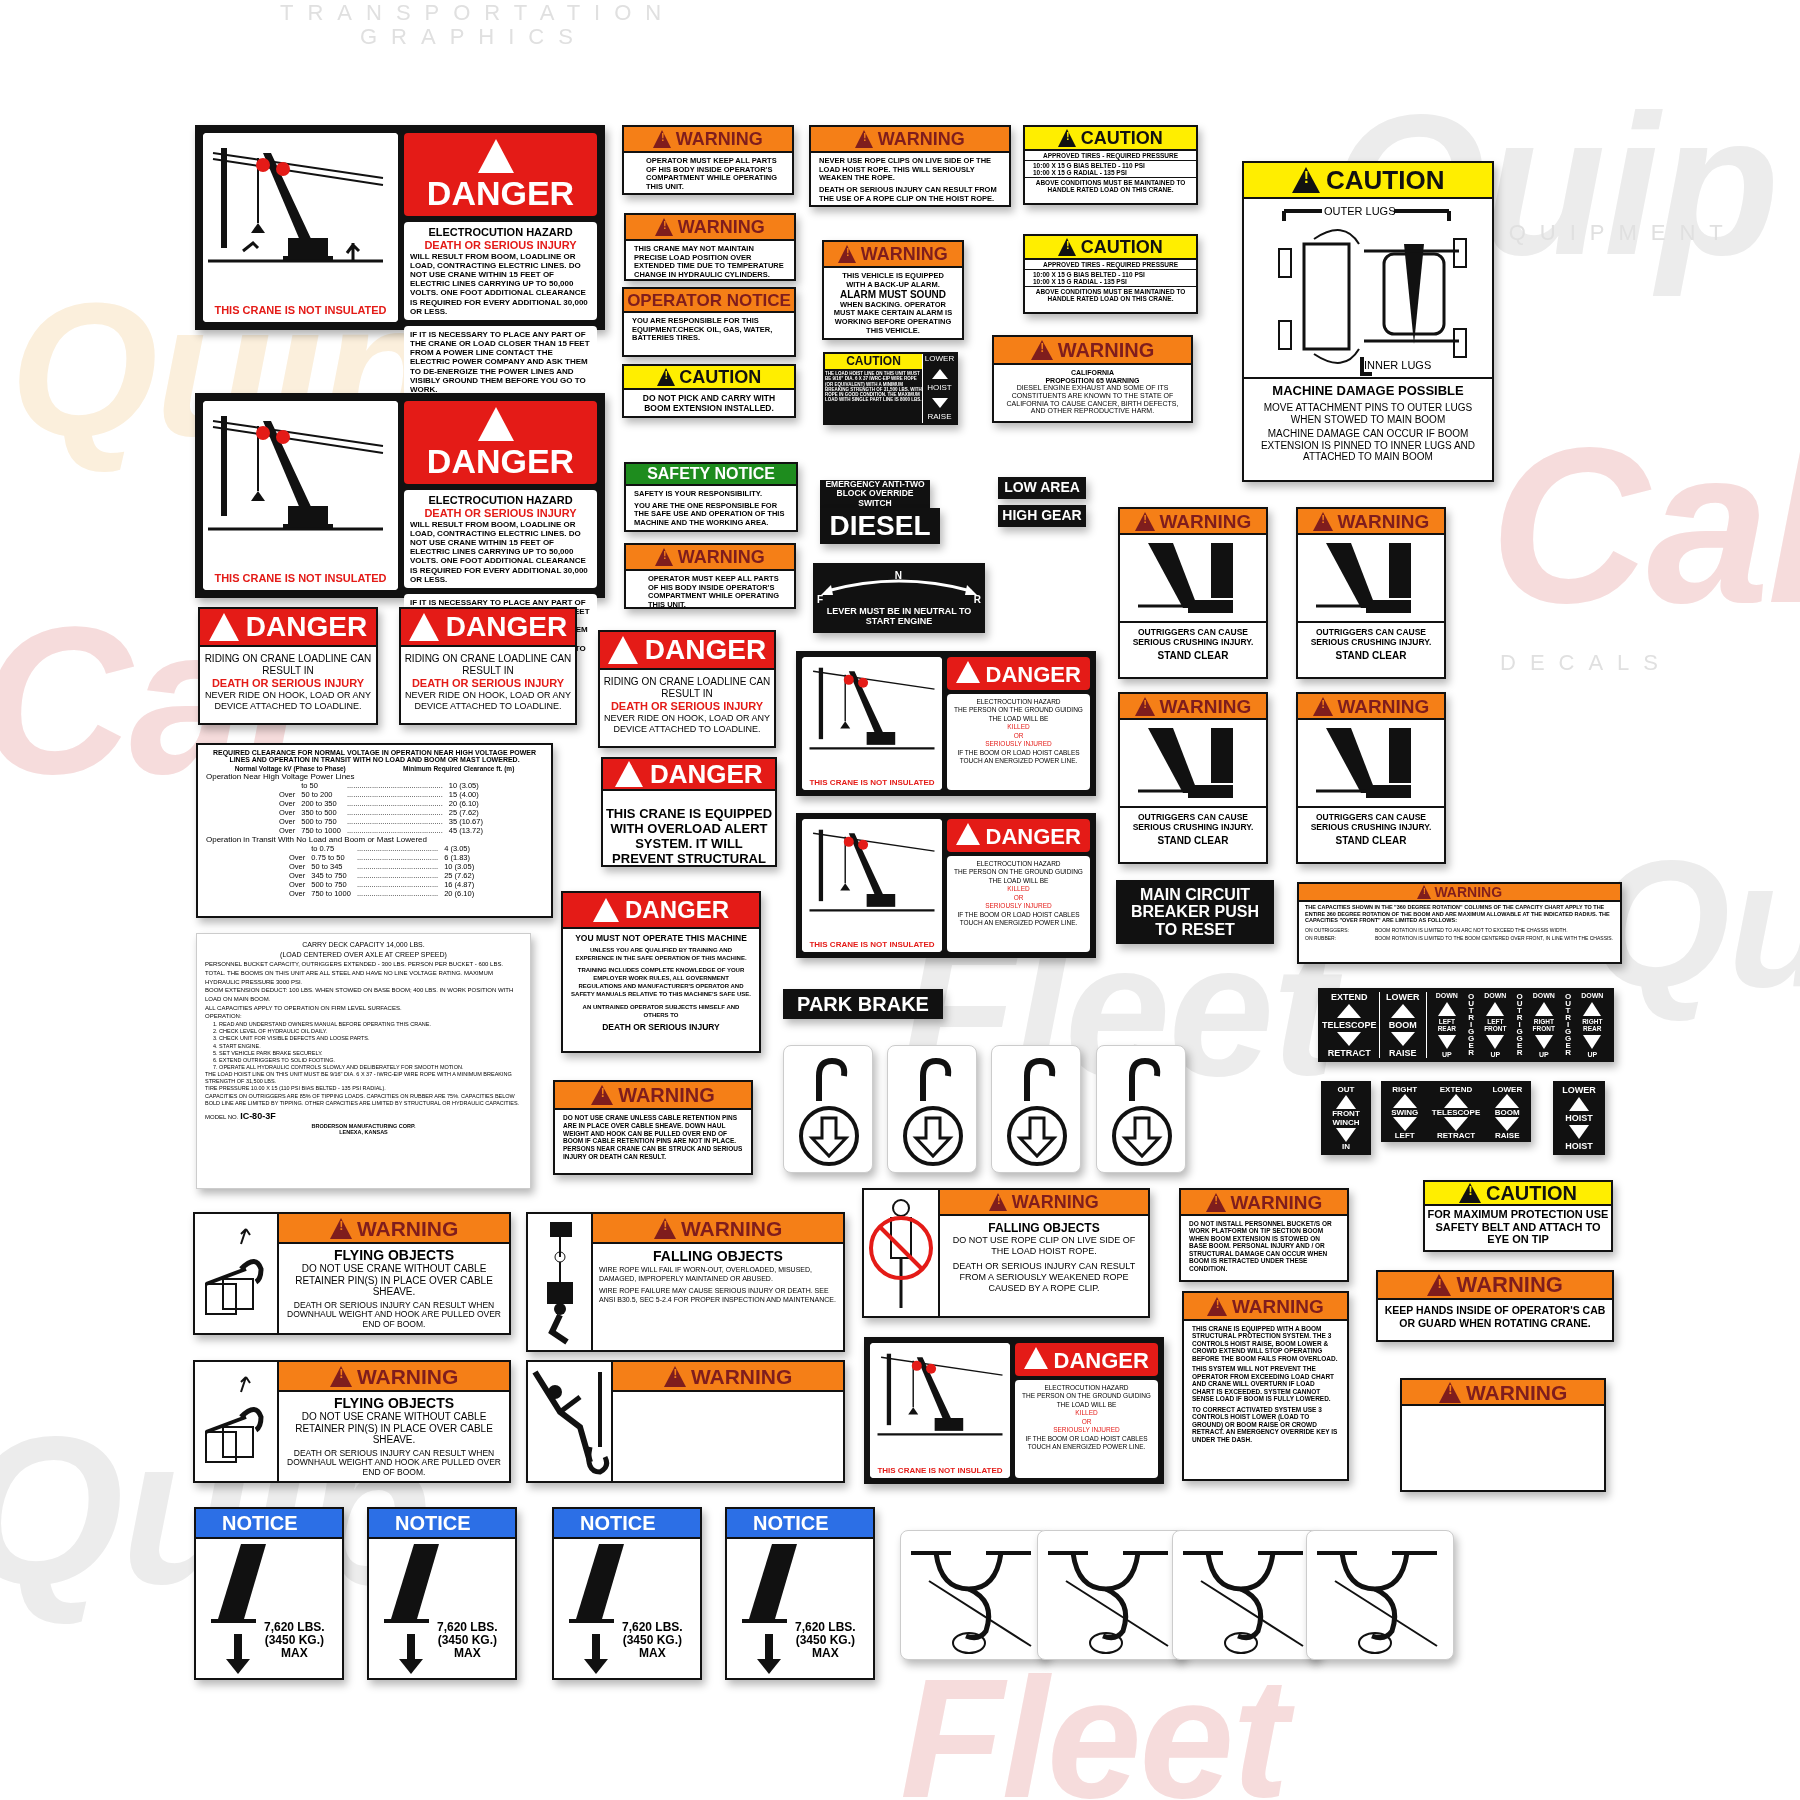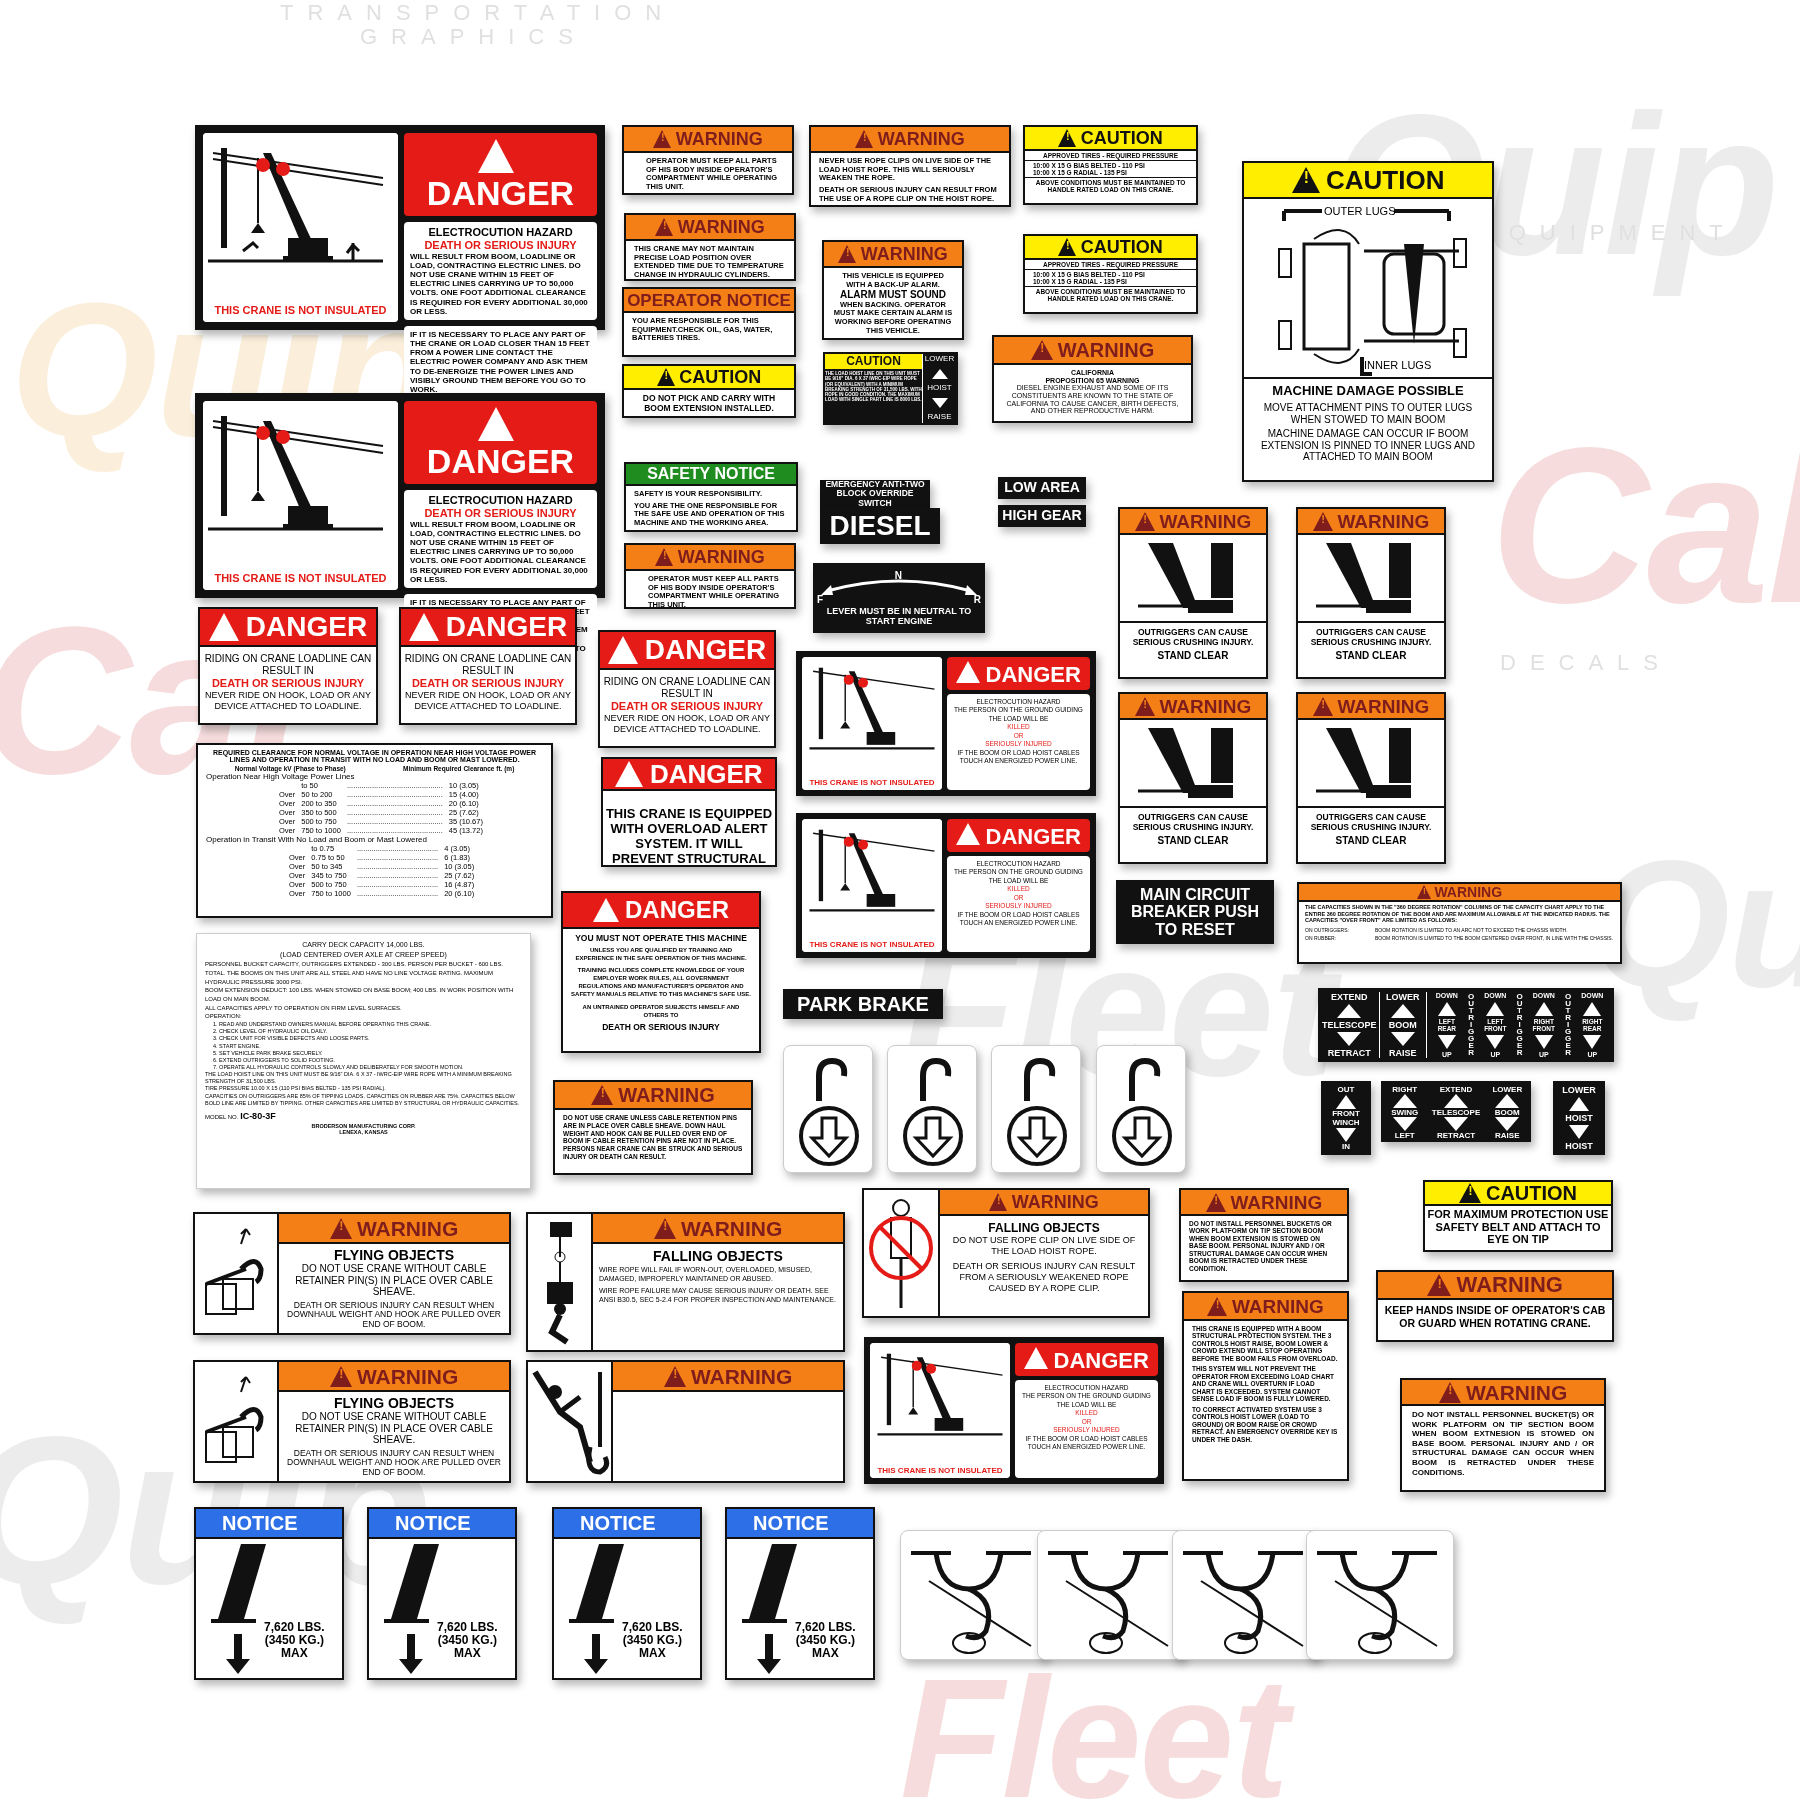--- a/index.html
+++ b/index.html
@@ -905,21 +905,20 @@
       <span>WARNING</span>
     </div>
   <div class="ctr" style="font-size:10.5px;font-weight:700;padding:4px;line-height:1.2">KEEP HANDS INSIDE OF OPERATOR'S CAB OR GUARD WHEN ROTATING CRANE.</div>
 </div>
 
 <div class="d" style="left:1400px;top:1378px;width:206px;height:114px">
   <div class="hdr w" style="height:26px;font-size:21px">
       <span class="tri"></span>
       <span>WARNING</span>
     </div>
-  <div class="body" style="font-size:8px;line-height:1.2;text-align:justify;padding:4px 10px">DO NOT INSTALL PERSONNEL BUCKET(S) OR WORK PLATFORM ON TIP SECTION BOOM WHEN BOOM EXTNESION IS STOWED ON BASE BOOM. PERSONAL INJURY AND / OR STRUCTURAL DAMAGE CAN OCCUR WHEN BOOM IS RETRACTED UNDER THESE CONDITIONS.</div>
 </div>
 
 <div class="d" style="left:194px;top:1507px;width:150px;height:173px">
   <div class="hdr n" style="height:30px;font-size:20px">NOTICE</div>
   <div style="position:relative;height:139px">
     <svg width="150" height="139" style="position:absolute;left:0;top:0">
         <polygon points="45,5 70,5 48,80 22,80" fill="#111"></polygon>
         <rect x="15" y="80" width="45" height="4" fill="#111"></rect>
         <rect x="38" y="95" width="8" height="28" fill="#111"></rect>
         <polygon points="30,120 54,120 42,135" fill="#111"></polygon>

